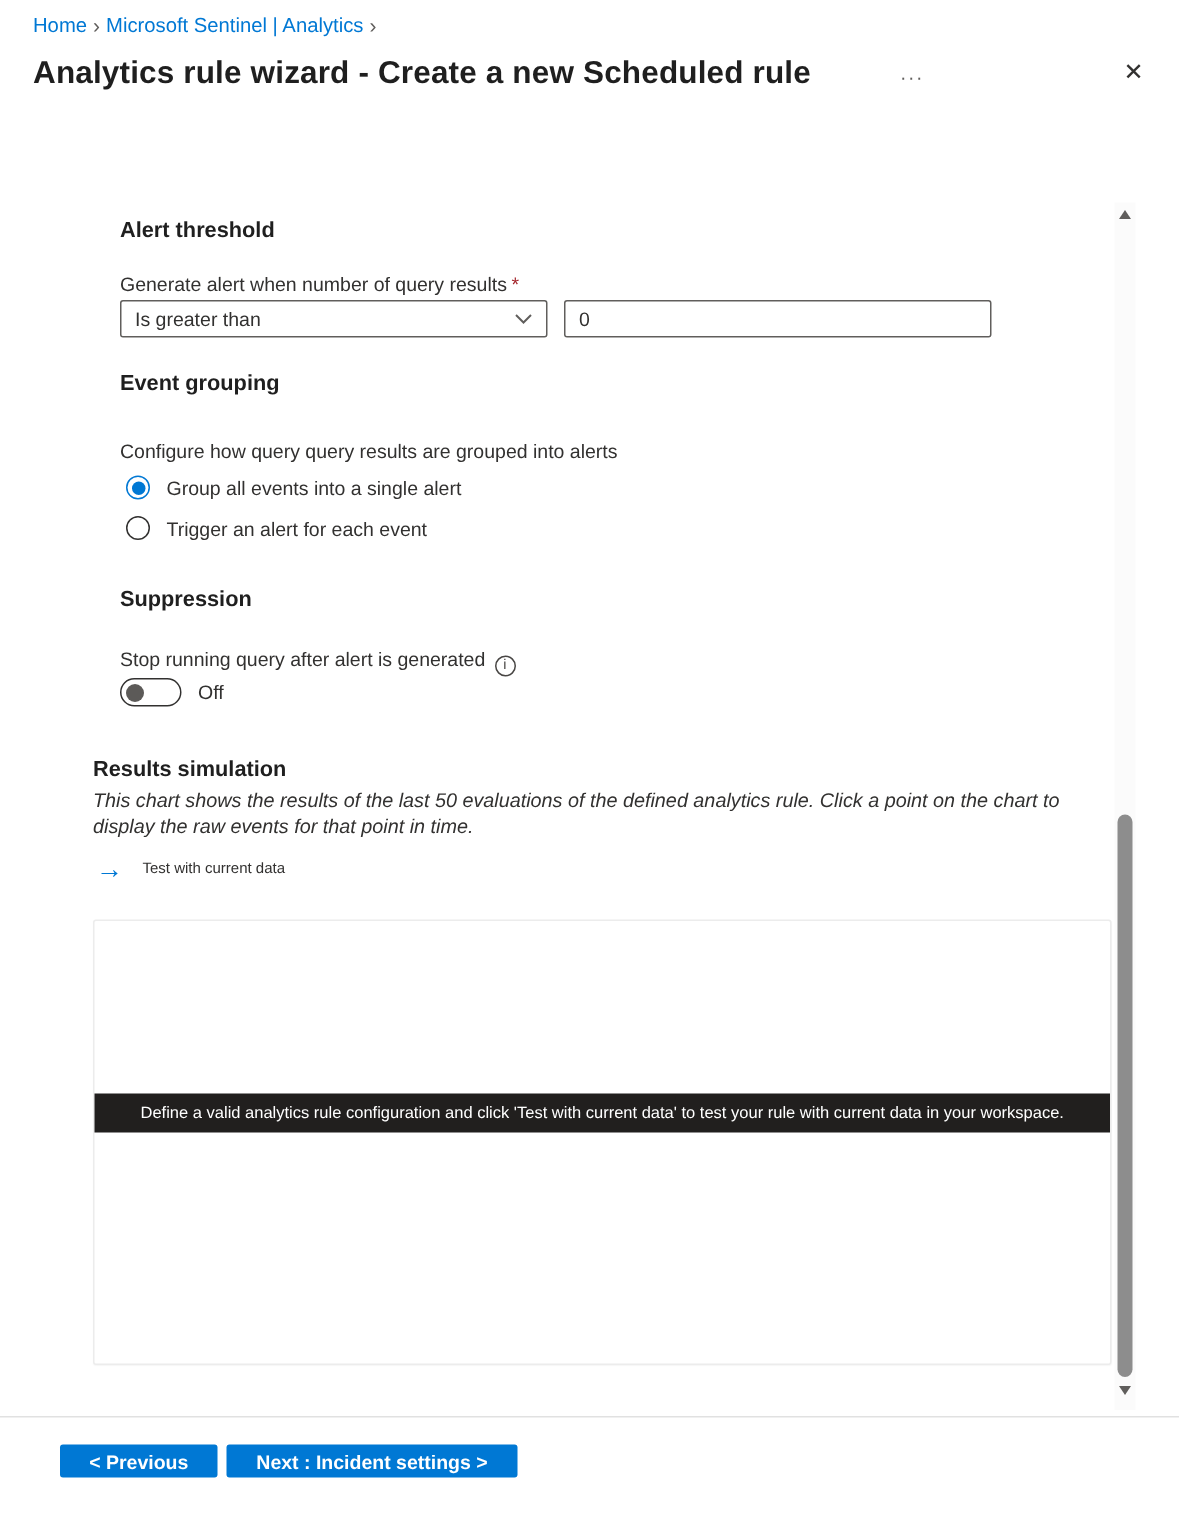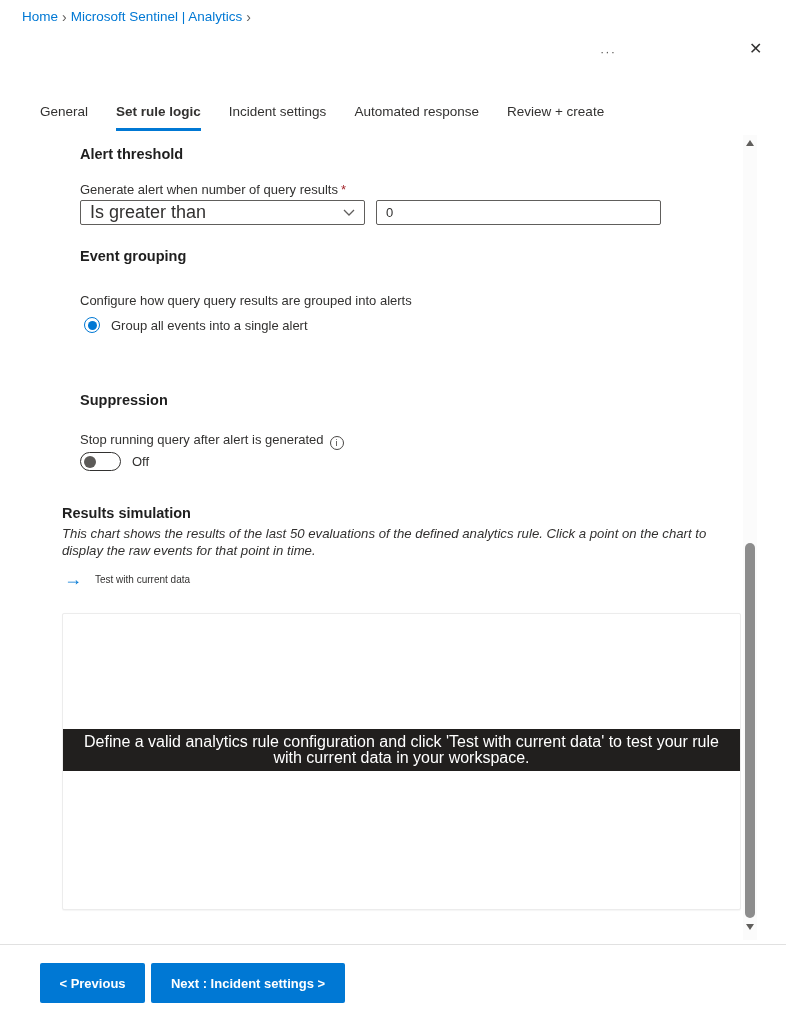--- a/index.html
+++ b/index.html
@@ -57,21 +57,21 @@
   .controls-row {
     position:absolute; left:80px; top:200px;
     display:flex; gap:11px;
   }
   .combobox {
     width:285px; height:25px;
     border:1px solid #605e5c; border-radius:2px;
     display:flex; align-items:center; justify-content:space-between;
     padding:0 9px; background:#fff; cursor:pointer;
   }
-  .combobox .cb-text { font-size:18px; color:#323130; }
+  .combobox .cb-text { font-size:13px; color:#323130; }
   .textfield {
     width:285px; height:25px;
     border:1px solid #605e5c; border-radius:2px;
     padding:0 9px; font-size:13px; color:#323130;
     font-family:"Liberation Sans", sans-serif; background:#fff;
   }
   
   .radio-row {
     position:absolute; left:84px;
     display:flex; align-items:center; gap:11px; cursor:pointer;
@@ -120,21 +120,21 @@
   .test-link-label { font-size:10px; color:#323130; }
   
   .chart-box {
     position:absolute; left:62px; top:613px; width:679px; height:297px;
     background:#fff; border:1px solid #ececec; border-radius:2px;
     box-shadow:0 0.5px 1px rgba(0,0,0,0.04);
   }
   .chart-banner {
     position:absolute; left:0; right:0; top:115px;
     background:#211f1e; color:#ffffff;
-    font-size:16px; line-height:16px;
+    font-size:11px; line-height:16px;
     padding:5px 8px; text-align:center;
   }
   
   .scrollbar {
     position:absolute; left:743px; top:135px; width:14px; height:805px;
     background:#fbfbfb;
   }
   .sb-up, .sb-down {
     position:absolute; left:2.5px; width:0; height:0; cursor:pointer;
     border-left:4.5px solid transparent; border-right:4.5px solid transparent;
@@ -144,21 +144,21 @@
   .sb-thumb {
     position:absolute; left:1.5px; top:408px; width:10px; height:375px;
     background:#8d8d8d; border-radius:6px; cursor:grab;
   }
   
   .footer-divider {
     position:absolute; left:0; top:944px; width:786px; height:1px;
     background:#e1e1e1;
   }
   .btn {
-    position:absolute; top:963px; height:40px;
+    position:absolute; top:963px; height:22px;
     background:#0078d4; color:#fff; border:none; border-radius:2px;
     font-family:"Liberation Sans", sans-serif;
     font-size:13px; font-weight:700; cursor:pointer;
   }
   .btn-prev { left:40px; width:105px; }
   .btn-next { left:151px; width:194px; }
   
   .cb-chevron { flex:0 0 auto; }
 </style>
 </head>
@@ -166,30 +166,24 @@
 
 <div class="page">
 
   <div class="breadcrumb">
     <a class="crumb-link">Home</a>
     <span class="crumb-sep">›</span>
     <a class="crumb-link">Microsoft Sentinel | Analytics</a>
     <span class="crumb-sep">›</span>
   </div>
 
+  <h1 class="page-title">Analytics rule wizard - Create a new Scheduled rule</h1>
   <span class="more-icon">···</span>
   <span class="close-icon">✕</span>
 
-  <div class="tabs">
-    <div class="tab">General</div>
-    <div class="tab active">Set rule logic</div>
-    <div class="tab">Incident settings</div>
-    <div class="tab">Automated response</div>
-    <div class="tab">Review + create</div>
-  </div>
 
   <div class="section-h" style="top:146px;">Alert threshold</div>
   <div class="field-label" style="top:182px;">
     <span>Generate alert when number of query results</span><span class="req">*</span>
   </div>
   <div class="controls-row">
     <div class="combobox" tabindex="0">
       <span class="cb-text">Is greater than</span>
       <svg class="cb-chevron" width="12" height="7" viewBox="0 0 12 7">
           <polyline points="1,1 6,6 11,1" fill="none" stroke="#605e5c" stroke-width="1.3"></polyline>
@@ -199,20 +193,26 @@
   </div>
 
   <div class="section-h" style="top:248px;">Event grouping</div>
   <div class="field-label" style="top:293px;">Configure how query query results are grouped into alerts</div>
   <div class="radio-row selected" style="top:317px;">
     <span class="radio-outer">
         <span class="radio-dot"></span>
       </span>
     <span>Group all events into a single alert</span>
   </div>
+  <div class="radio-row" style="top:344px;">
+    <span class="radio-outer">
+        <span class="radio-dot"></span>
+      </span>
+    <span>Trigger an alert for each event</span>
+  </div>
 
   <div class="section-h" style="top:392px;">Suppression</div>
   <div class="field-label" style="top:432px;">
     <span>Stop running query after alert is generated</span><span class="info-icon">i</span>
   </div>
   <div class="toggle-row">
     <div class="toggle">
       <div class="toggle-knob"></div>
     </div>
     <span>Off</span>

